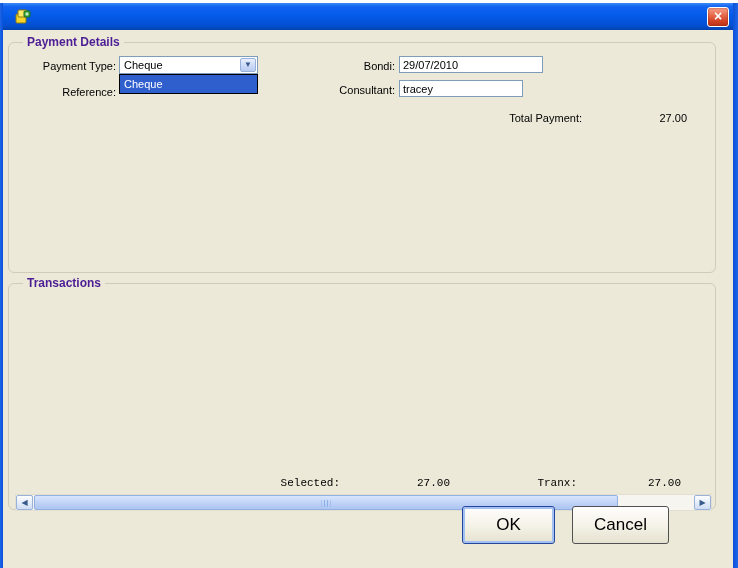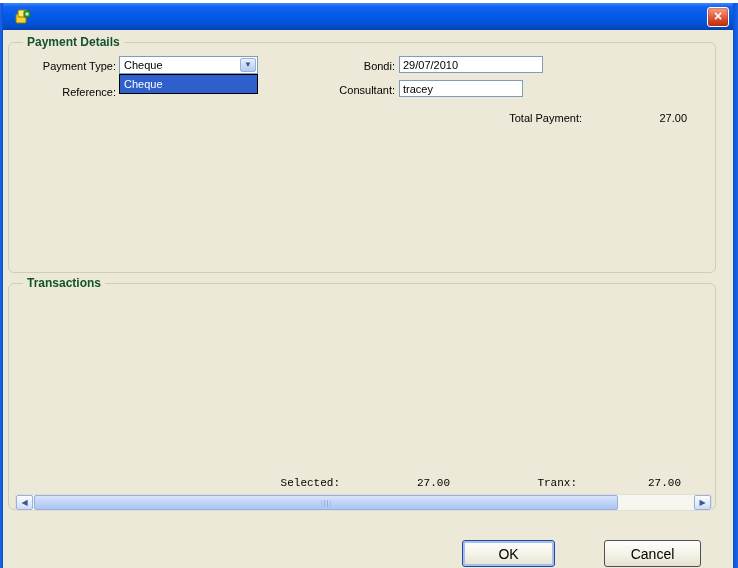--- a/index.html
+++ b/index.html
@@ -40,21 +40,21 @@
   .content-bg { left:3px; top:30px; width:730px; height:538px; background:#ece9d8; z-index:0; }
 
   
   .groupbox {
     border:1px solid #cfccb8; border-radius:6px; background:#ece9d8; z-index:1;
   }
   .group1 { left:8px; top:42px; width:708px; height:231px; }
   .group2 { left:8px; top:283px; width:708px; height:227px; }
   .legend {
     position:absolute; left:14px; top:-8px; background:#ece9d8; padding:0 4px;
-    color:#14532d; font-weight:bold; font-size:12px;
+    color:#4c1d95; font-weight:bold; font-size:12px;
   }
 
   .lbl { z-index:2; line-height:16px; white-space:nowrap; }
   .r { text-align:right; }
 
   .textbox {
     z-index:2; background:#fff; border:1px solid #7f9db9;
     font-family:"Liberation Sans",sans-serif; font-size:11px; padding:1px 3px; height:17px;
   }
   .row-textbox { border:1px solid #8fadcf; height:18px; }
@@ -126,31 +126,31 @@
     border:1px solid #92b0e0; border-radius:2px; cursor:grab;
   }
   .sb-grip {
     position:absolute; left:50%; top:4px; width:9px; height:7px; transform:translateX(-50%);
     background:repeating-linear-gradient(90deg,#8cb0e8 0 1px,transparent 1px 3px);
   }
   .sb-track-right { position:absolute; right:18px; top:0; width:77px; height:15px; background:#f6f5f0; }
 
   
   .btn {
-    position:absolute; top:540px; height:27px;
+    position:absolute; top:506px; height:38px;
     background:linear-gradient(180deg,#fefefd 0%,#f4f1e6 55%,#e5e2d1 100%);
     border:1px solid #515151; border-radius:3px;
-    font-family:"Liberation Sans",sans-serif; font-size:14px; color:#000;
+    font-family:"Liberation Sans",sans-serif; font-size:17px; color:#000;
     text-align:center; cursor:pointer; z-index:2;
   }
   .btn-ok {
     left:462px; width:93px;
     border:1px solid #26469c; box-shadow: inset 0 0 0 2px #a3c0f2;
   }
-  .btn-cancel { left:572px; width:97px;margin-left:32px; }
+  .btn-cancel { left:572px; width:97px; }
 </style>
 </head>
 <body>
 
 <div class="abs content-bg"></div>
 
 <div class="abs top-strip"></div>
 <div class="abs border-left"></div>
 <div class="abs border-right"></div>
 

